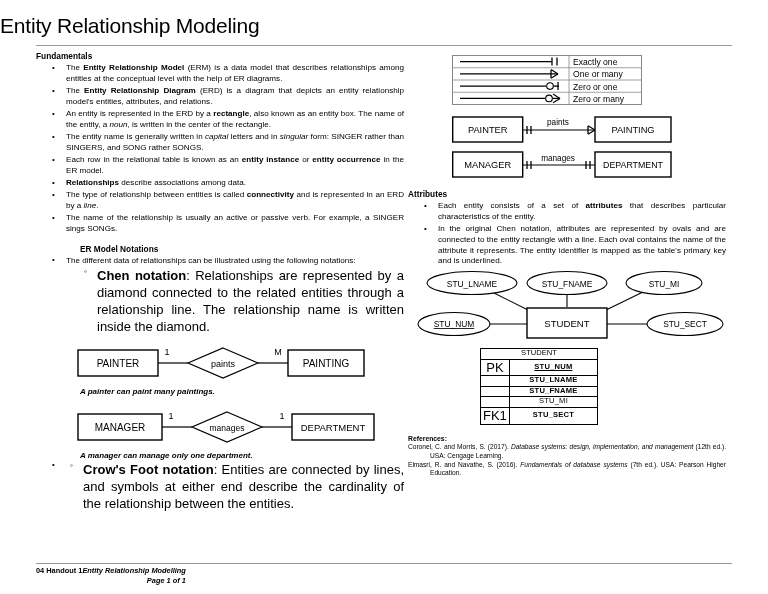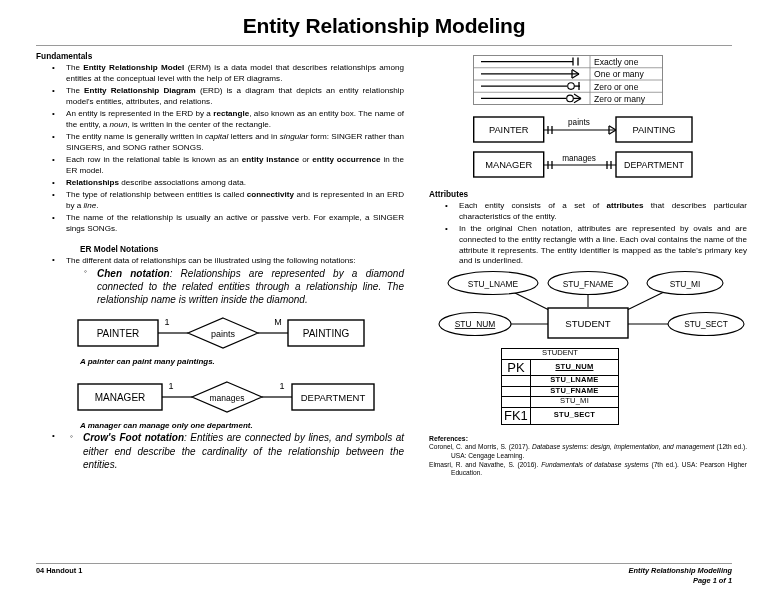--- a/index.html
+++ b/index.html
@@ -15,35 +15,35 @@
     position: relative;
     overflow: hidden;
   }
   .page {
     position: relative;
     width: 768px;
     height: 594px;
     padding: 0;
   }
   .title {
-    text-align: center;
+    text-align: left;
     font-size: 21px;
-    font-weight: bold;
+    font-weight: normal;
     letter-spacing: -0.2px;
     margin: 14px 0 0 0;
     font-family: "Liberation Sans", sans-serif;
   }
   .hrule {
     border: 0;
     border-top: 1px solid #9a9a9a;
     margin: 7px 36px 0 36px;
   }
   .columns {
     display: flex;
-    gap: 25px;
+    gap: 4px;
     padding: 5px 36px 0 36px;
     align-items: flex-start;
   }
   .col-left { width: 368px; flex: 0 0 368px; }
   .col-right { width: 318px; flex: 0 0 318px; }
 
   h2.section {
     font-size: 8.3px;
     font-weight: bold;
     margin: 0 0 2px 0;
@@ -70,26 +70,25 @@
     top: -0.5px;
     font-size: 8px;
   }
   ul.sub {
     list-style: none;
     margin: 0;
     padding: 0 0 0 18px;
   }
   ul.sub > li {
     position: relative;
-    font-size: 10px;
+    font-size: 13px;
     line-height: 1.33;
     text-align: justify;
     padding-left: 13px;
     margin-bottom: 1px;
-    font-style: italic;
   }
   ul.sub > li::before {
     content: "\25E6";
     position: absolute;
     left: 0;
     top: -0.5px;
     font-size: 8.5px;
   }
   b { font-weight: bold; }
   i { font-style: italic; }
@@ -149,21 +148,20 @@
     right: 36px;
     bottom: 44px;
     border-top: 1px solid #9a9a9a;
   }
   .footer {
     position: absolute;
     left: 36px;
     right: 36px;
     bottom: 22px;
     display: flex;
-    justify-content: space-between;
     align-items: flex-start;
     font-size: 7.4px;
   }
   .footer-left { font-weight: bold; }
   .footer-right {
     text-align: right;
     font-style: italic;
     font-weight: bold;
     line-height: 1.35;
   }

